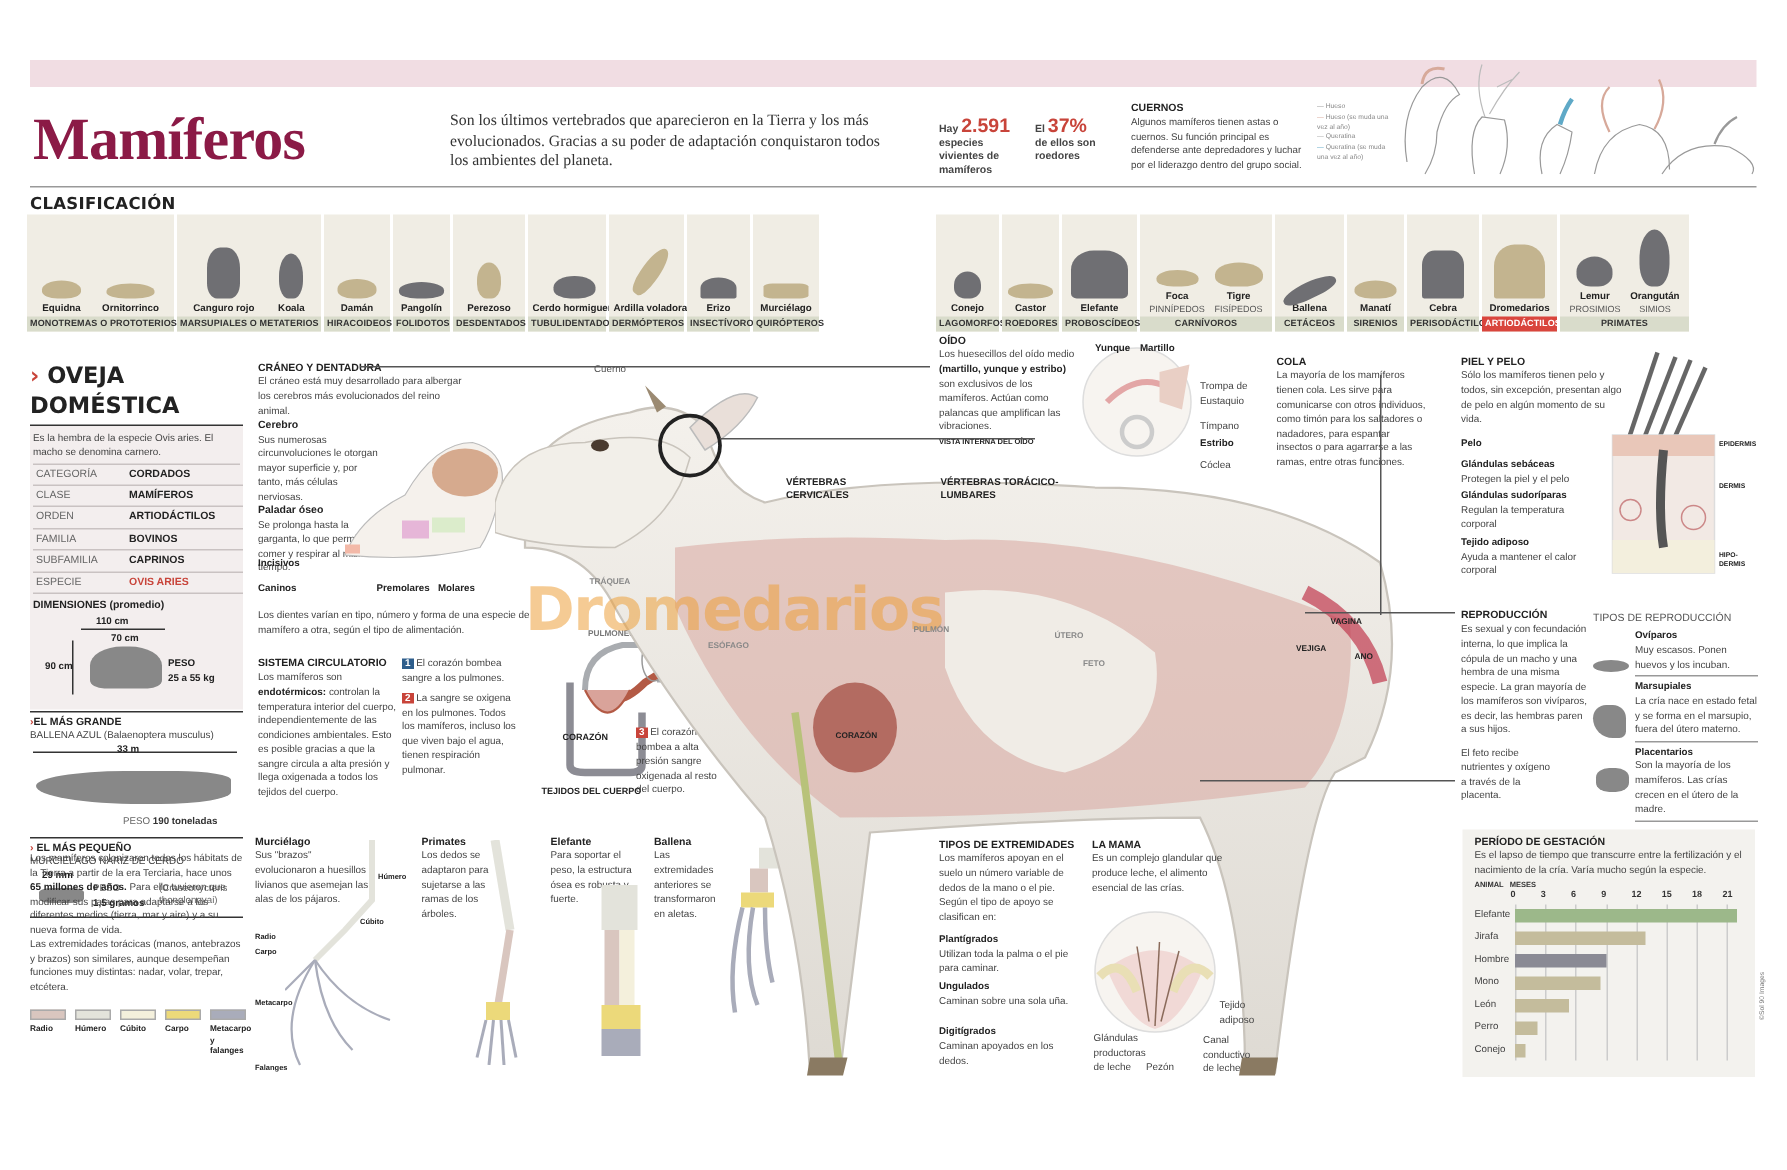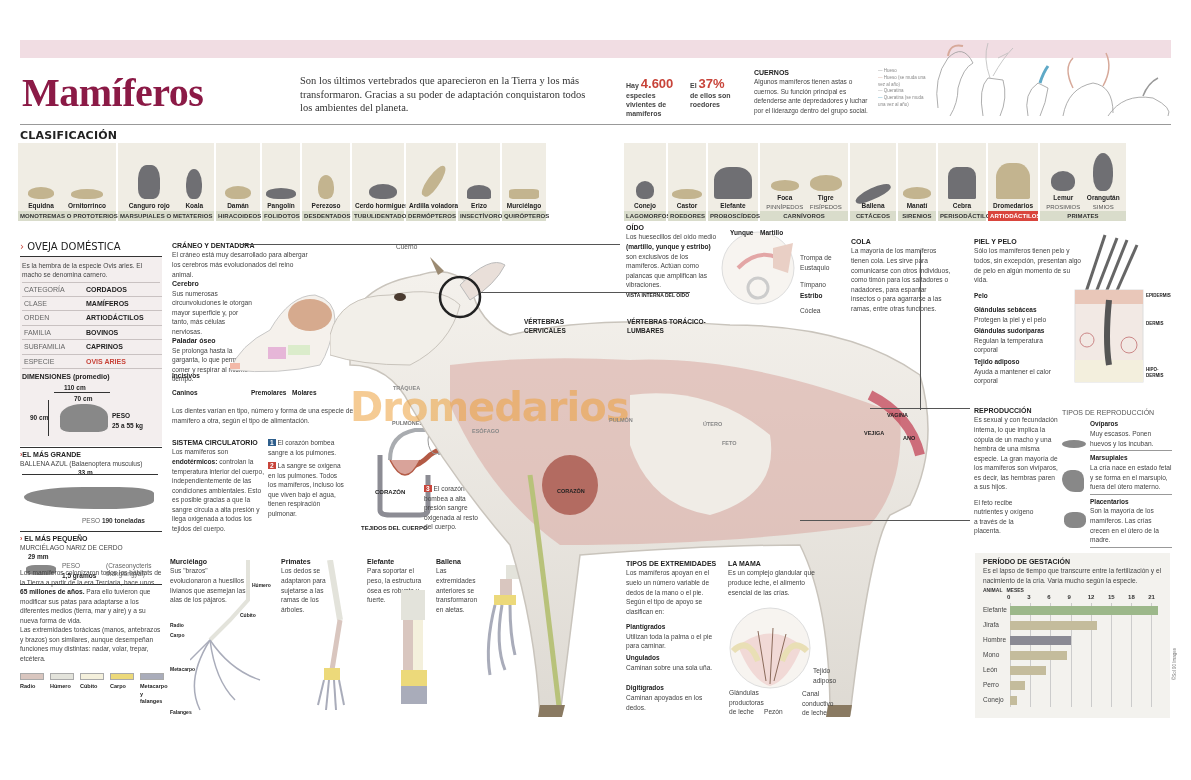--- a/index.html
+++ b/index.html
@@ -37,24 +37,24 @@
 .bar-lbl{width:34px;font-size:6.5px;color:#444}
 .bar{height:9px}
 .swatch{width:24px;height:7px;border:1px solid #aaa;margin-bottom:3px}
 .watermark{left:350px;top:380px;font-size:40px;font-weight:bold;color:rgba(236,160,60,0.55);font-family:"DejaVu Sans",sans-serif;letter-spacing:-1px}
 </style>
 </head>
 <body>
 
 <div class="abs topband"></div>
 <div class="abs title">Mamíferos</div>
-<div class="abs intro">Son los últimos vertebrados que aparecieron en la Tierra y los más transformaron. Gracias a su poder de adaptación conquistaron todos los ambientes del planeta.</div>
+<div class="abs intro">Son los últimos vertebrados que aparecieron en la Tierra y los más evolucionados. Gracias a su poder de adaptación conquistaron todos los ambientes del planeta.</div>
 
 <div class="abs stat" style="left:626px;top:76px;width:60px">
-  <span>Hay</span> <b>4.600</b><br><span>especies vivientes de mamíferos</span>
+  <span>Hay</span> <b>2.591</b><br><span>especies vivientes de mamíferos</span>
 </div>
 <div class="abs stat" style="left:690px;top:76px;width:44px">
   <span>El</span> <b>37%</b><br><span>de ellos son roedores</span>
 </div>
 <div class="abs" style="left:754px;top:68px;width:120px">
   <div class="h2">CUERNOS</div>
   <div class="txt" style="font-size:6.5px">Algunos mamíferos tienen astas o cuernos. Su función principal es defenderse ante depredadores y luchar por el liderazgo dentro del grupo social.</div>
 </div>
 <div class="abs" style="left:878px;top:68px;width:50px;font-size:4.5px;color:#888;line-height:1.5">
   <div><span style="color:#999">—</span> <span>Hueso</span></div>
@@ -264,21 +264,21 @@
           <div class="sil gray" style="width:20px;height:38px"></div>
           <div class="aname">Orangután</div>
           <div class="asub">SIMIOS</div>
         </div>
     </div>
     <div class="gname">PRIMATES</div>
   </div>
 </div>
 
 <div class="abs" style="left:20px;top:240px;width:142px">
-  <div style="font-family:'DejaVu Sans',sans-serif;font-weight:normal;font-size:10px;color:#222;border-bottom:1px solid #333;padding-bottom:2px"><span style="color:#c8443a">›</span> <span>OVEJA DOMÉSTICA</span></div>
+  <div style="font-family:'DejaVu Sans',sans-serif;font-weight:bold;font-size:15px;color:#222;border-bottom:1px solid #333;padding-bottom:2px"><span style="color:#c8443a">›</span> <span>OVEJA DOMÉSTICA</span></div>
   <div style="background:#f3eeee;padding:2px">
     <div class="txt" style="padding:2px 0;border-bottom:1px solid #c9c2c2">Es la hembra de la especie Ovis aries. El macho se denomina carnero.</div>
     <table class="tbl">
       <tbody>
           <tr>
             <td>CATEGORÍA</td>
             <td>CORDADOS</td>
           </tr>
       <tr>
             <td>CLASE</td>

